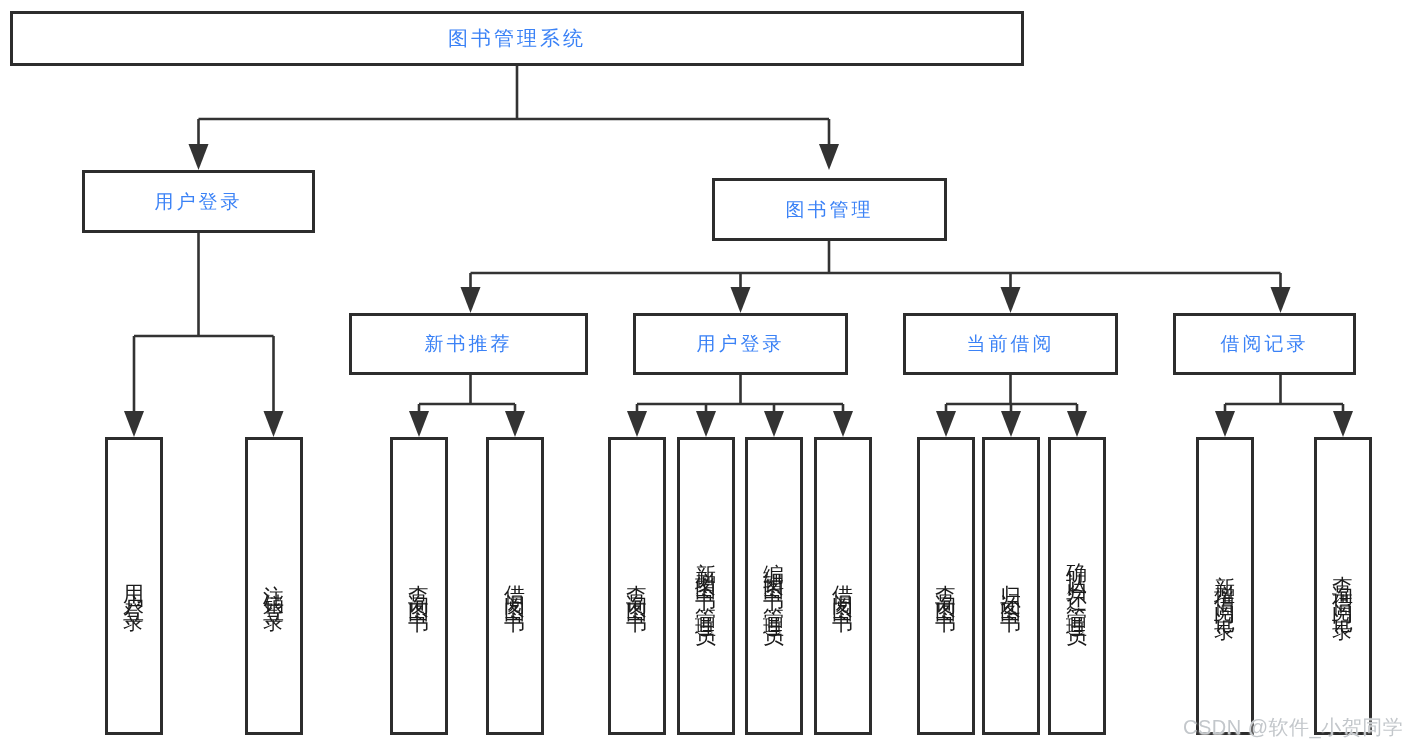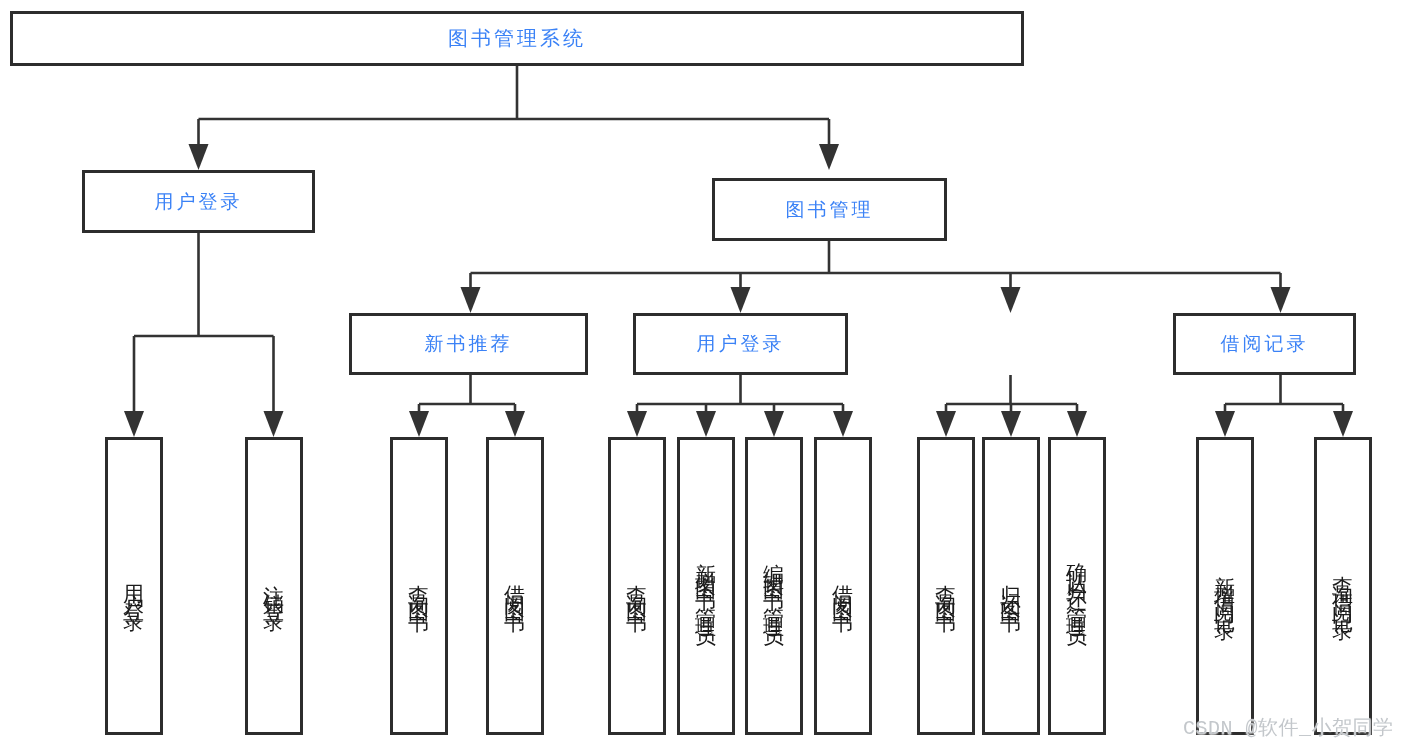--- a/index.html
+++ b/index.html
@@ -54,21 +54,20 @@
   .watermark{
     position:absolute;
     left:1183px;
     top:714px;
     font-size:20px;
     letter-spacing:0.5px;
     color:#c3c7cb;
     text-shadow:0 1px 2px rgba(255,255,255,0.95), 0 0 1px #ffffff;
     white-space:nowrap;
     z-index:5;
-    font-family:Liberation Mono, monospace;
   }
 </style>
 </head>
 <body>
 
 <div class="stage">
 
   <svg class="connectors" viewBox="0 0 1405 747" xmlns="http://www.w3.org/2000/svg">
 
     <path d="M517,66 V119 M198.5,119 H829 M198.5,119 V150 M829,119 V150"></path>
@@ -115,20 +114,23 @@
   <div class="box" style="left:712px;top:170px;width:235px;height:63px;margin-top:8px;">
     <span class="hlabel">图书管理</span>
   </div>
 
   <div class="box" style="left:349px;top:313px;width:239px;height:62px;">
     <span class="hlabel">新书推荐</span>
   </div>
   <div class="box" style="left:633px;top:313px;width:215px;height:62px;">
     <span class="hlabel">用户登录</span>
   </div>
+  <div class="box" style="left:903px;top:313px;width:215px;height:62px;">
+    <span class="hlabel">当前借阅</span>
+  </div>
   <div class="box" style="left:1173px;top:313px;width:183px;height:62px;">
     <span class="hlabel">借阅记录</span>
   </div>
 
   <div class="box" style="left:105px;top:437px;width:58px;height:298px;">
     <span class="vlabel">用户登录</span>
   </div>
   <div class="box" style="left:245px;top:437px;width:58px;height:298px;">
     <span class="vlabel">注销登录</span>
   </div>

